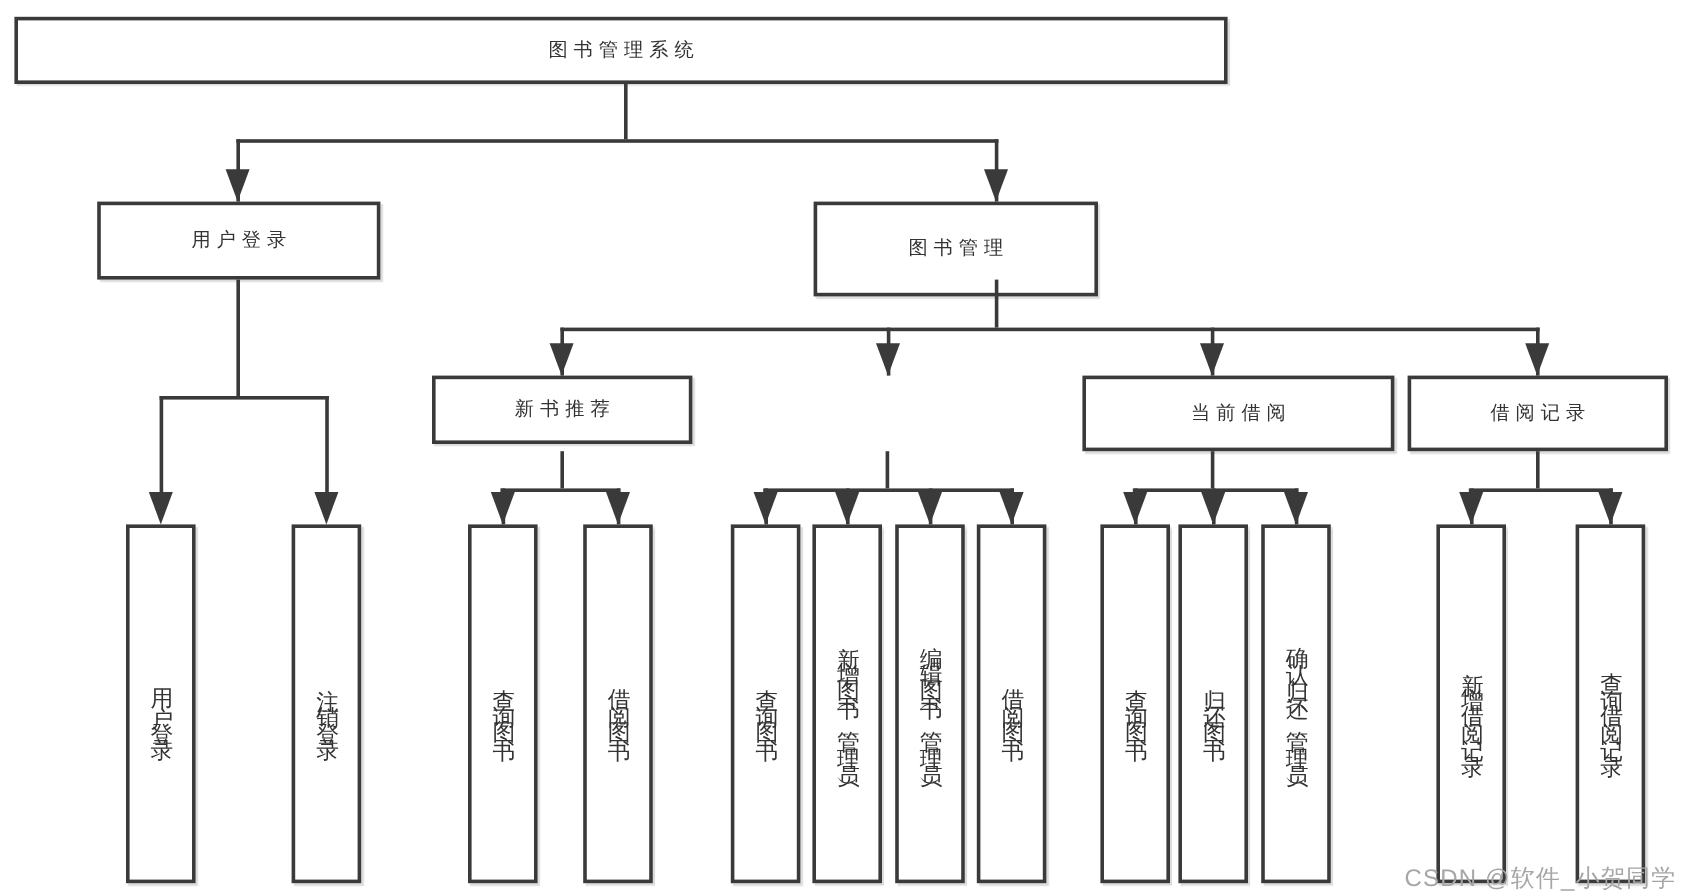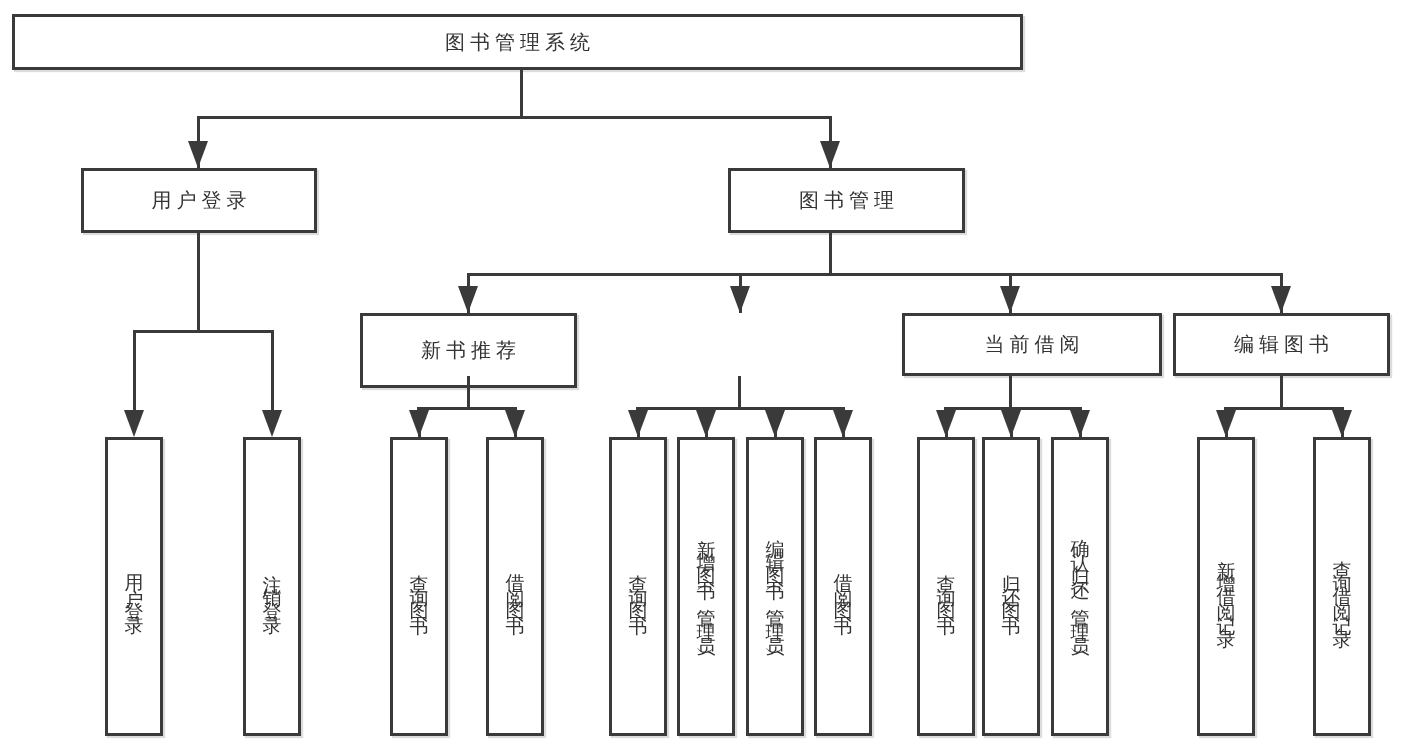--- a/index.html
+++ b/index.html
@@ -22,21 +22,21 @@
     position: absolute;
     background: #fff;
     border: 3px solid var(--line);
     color: var(--text);
     box-shadow: 2px 2px 1px rgba(60,60,60,0.18);
   }
   .box-h {
     display: flex;
     align-items: center;
     justify-content: center;
-    font-size: 20px;
+    font-size: 16px;
     letter-spacing: 5px;
     text-indent: 5px;
     white-space: nowrap;
     font-family: Liberation Serif, serif;
   }
   .box-v {
     top: 437px;
     width: 58px;
     height: 299px;
     writing-mode: vertical-rl;
@@ -68,25 +68,25 @@
   }
 </style>
 </head>
 <body>
 
 <div class="canvas">
 
   <div class="box box-h" style="left:12px;top:14px;width:1011px;height:56px">图书管理系统</div>
 
   <div class="box box-h" style="left:81px;top:168px;width:236px;height:65px">用户登录</div>
-  <div class="box box-h" style="left:728px;top:168px;width:237px;height:65px">图书管理</div>
+  <div class="box box-h" style="left:678px;top:168px;width:237px;height:79px">图书管理</div>
 
-  <div class="box box-h" style="left:360px;top:313px;width:217px;height:75px">新书推荐</div>
+  <div class="box box-h" style="left:360px;top:313px;width:217px;height:57px">新书推荐</div>
   <div class="box box-h" style="left:902px;top:313px;width:260px;height:63px">当前借阅</div>
-  <div class="box box-h" style="left:1173px;top:313px;width:217px;height:63px">编辑图书</div>
+  <div class="box box-h" style="left:1173px;top:313px;width:217px;height:63px">借阅记录</div>
 
   <div class="box box-v" style="left:105px">用户登录</div>
   <div class="box box-v" style="left:243px">注销登录</div>
   <div class="box box-v" style="left:390px">查询图书</div>
   <div class="box box-v" style="left:486px">借阅图书</div>
   <div class="box box-v" style="left:609px">查询图书</div>
   <div class="box box-v" style="left:677px">新增图书（管理员）</div>
   <div class="box box-v" style="left:746px">编辑图书（管理员）</div>
   <div class="box box-v" style="left:814px">借阅图书</div>
   <div class="box box-v" style="left:917px">查询图书</div>
@@ -147,13 +147,14 @@
   <div class="vline" style="left:1079px;top:407px;height:30px"></div>
   <div class="arrow" style="left:1070px;top:410px"></div>
 
   <div class="vline" style="left:1280px;top:376px;height:31px"></div>
   <div class="hline" style="left:1224px;top:407px;width:120px"></div>
   <div class="vline" style="left:1225px;top:407px;height:30px"></div>
   <div class="arrow" style="left:1216px;top:410px"></div>
   <div class="vline" style="left:1341px;top:407px;height:30px"></div>
   <div class="arrow" style="left:1332px;top:410px"></div>
 
+  <div class="watermark">CSDN @软件_小贺同学</div>
 </div>
 
 </body></html>

